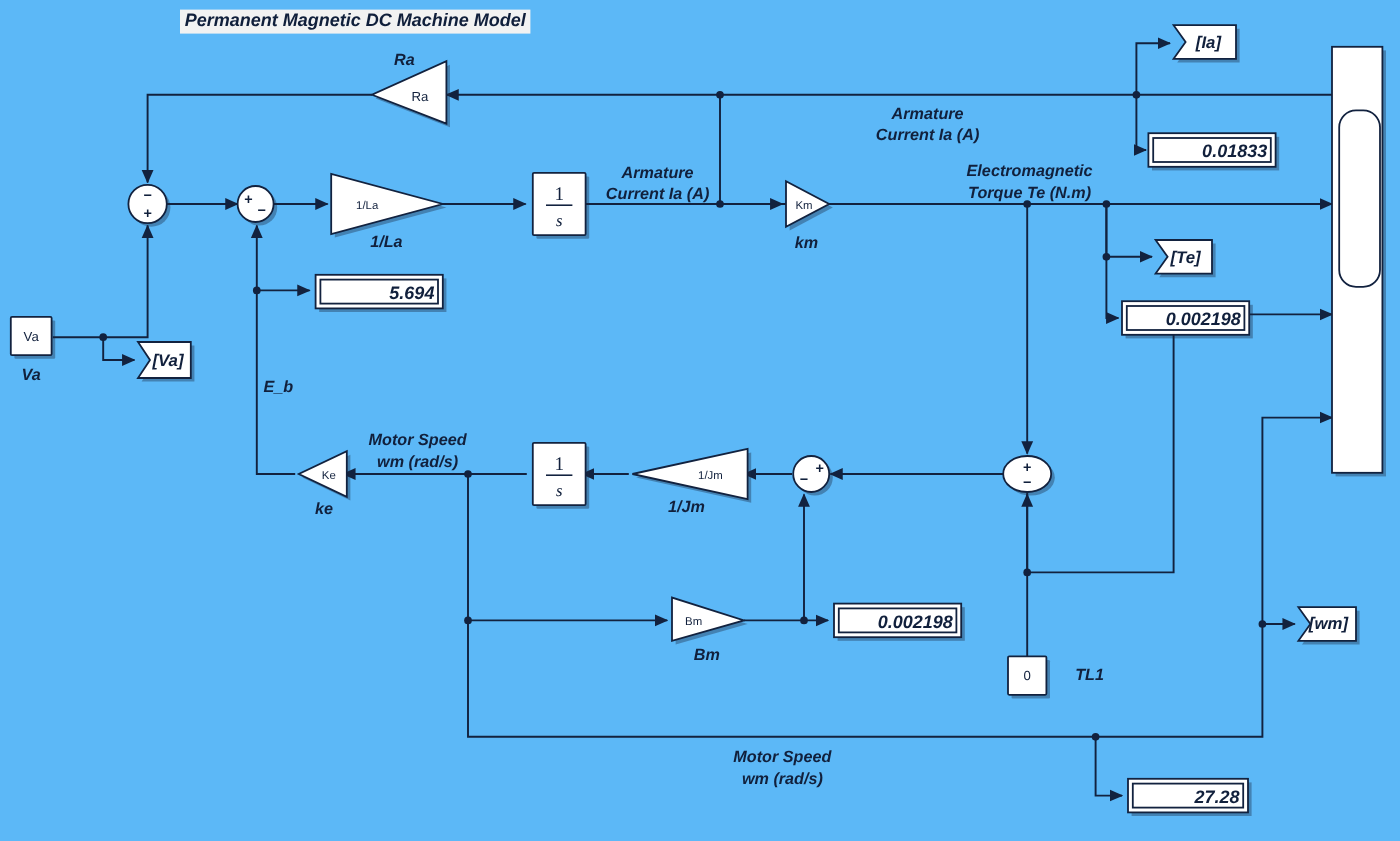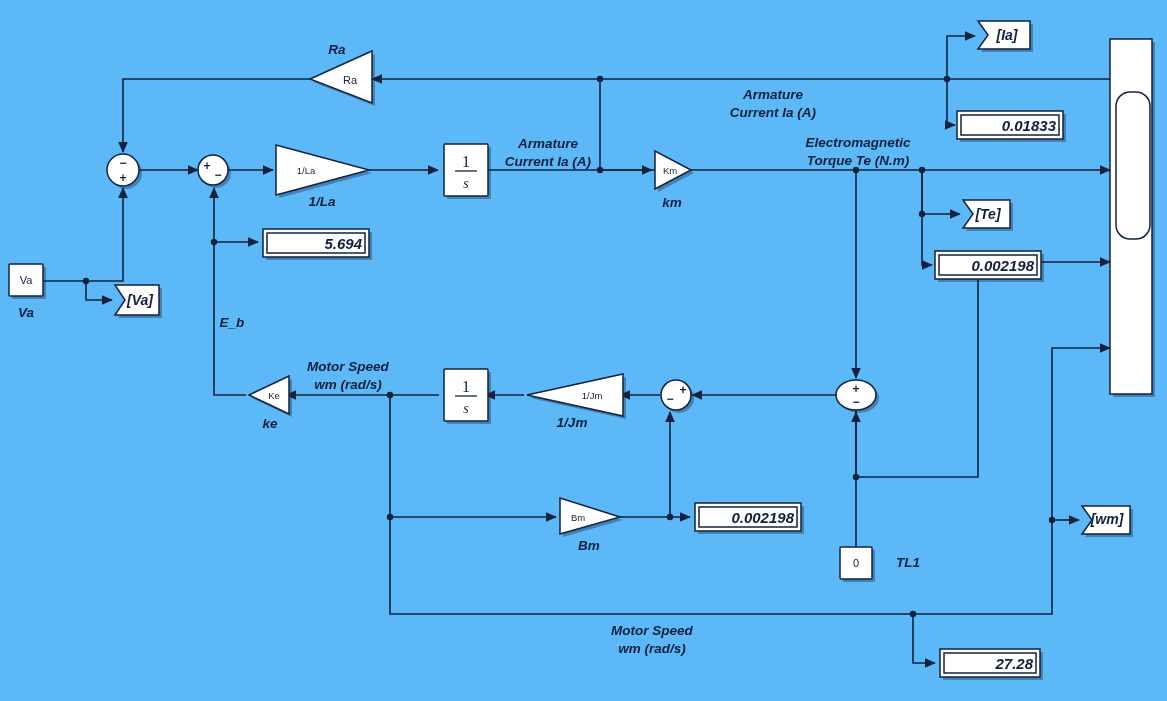--- a/index.html
+++ b/index.html
@@ -116,20 +116,21 @@
     padding: 1px 4px 2px 4px;
     white-space: nowrap;
     font-family: "Liberation Sans", sans-serif;
   }
 </style>
 </head>
 <body>
 
 <div id="canvas-root">
 
+  <div id="title-banner">Permanent Magnetic DC Machine Model</div>
 
   <svg id="diagram" viewBox="0 0 1167 701">
     <defs>
       <marker id="arrow" viewBox="0 0 10 10" refX="9.2" refY="5" markerWidth="7" markerHeight="7" orient="auto-start-reverse">
         <path d="M 0 0.6 L 10 5 L 0 9.4 z" fill="#12223f"></path>
       </marker>
     </defs>
 
     <g>
 

